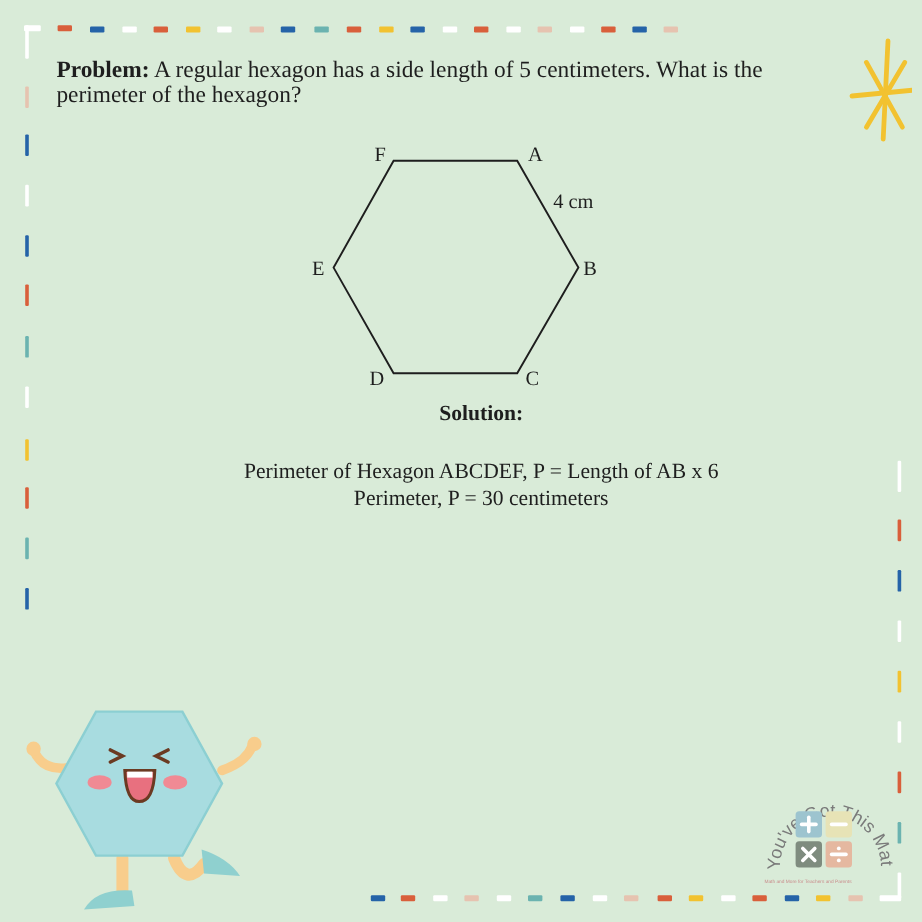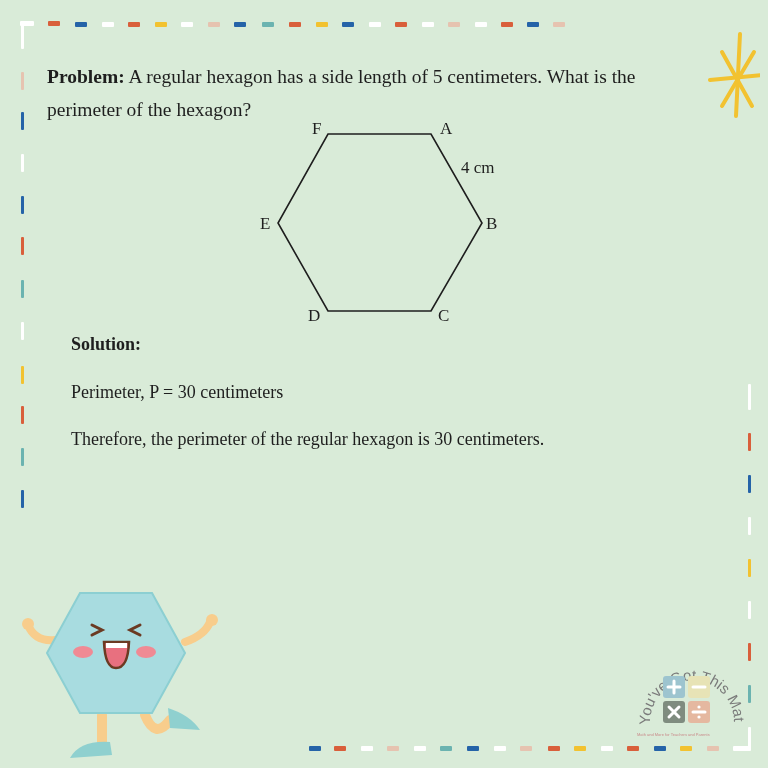--- a/index.html
+++ b/index.html
@@ -7,29 +7,29 @@
       width: 768px; height: 768px; overflow: hidden;
       background: #d9ebd8;
       font-family: "Liberation Serif", "DejaVu Serif", serif;
       color: #1e1e1e;
       position: relative;
     }
     .dash { position: absolute; border-radius: 1px; }
     .dash.h { width: 12px; height: 5px; }
     .dash.v { width: 3px; height: 18px; }
     .problem {
-      position: absolute; left: 47px; top: 60px; width: 650px;
-      font-size: 19.5px; line-height: 33px;
+      position: absolute; left: 47px; top: 48px; width: 650px;
+      font-size: 19.5px; line-height: 21px;
     }
     .problem b { font-weight: bold; }
     .solution {
       position: absolute; left: 71px; top: 333px; width: 660px;
       font-size: 18px; line-height: 23.5px;
     }
-    .solution .line { display: block; white-space: nowrap; }
+    .solution .line { display: block; white-space: nowrap; text-align: center; }
     .solution .gap { display: block; height: 24px; }
     .solution b { font-weight: bold; }
     .diagram { position: absolute; left: 250px; top: 110px; width: 270px; height: 220px; }
     .vlabel { position: absolute; font-size: 17px; }
     .sparkle { position: absolute; left: 700px; top: 30px; width: 60px; height: 90px; }
     .mascot { position: absolute; left: 10px; top: 580px; width: 230px; height: 180px; }
     .logo { position: absolute; left: 630px; top: 640px; width: 120px; height: 110px; }
     .logo-tag { position: absolute; left: 637px; top: 732px; font-family: "Liberation Sans", sans-serif; font-size: 4px; color: #c98a8a; white-space: nowrap; }
   </style>
 </head>
@@ -128,23 +128,23 @@
   <span class="vlabel" style="left:211px;top:48px">4 cm</span>
   <span class="vlabel" style="left:236px;top:104px">B</span>
   <span class="vlabel" style="left:10px;top:104px">E</span>
   <span class="vlabel" style="left:58px;top:196px">D</span>
   <span class="vlabel" style="left:188px;top:196px">C</span>
 </div>
 
 <div class="solution">
   <b class="line">Solution:</b>
   <span class="gap"></span>
+  <span class="line">Perimeter of Hexagon ABCDEF, P = Length of AB x 6</span>
   <span class="line">Perimeter, P = 30 centimeters</span>
   <span class="gap"></span>
-  <span class="line">Therefore, the perimeter of the regular hexagon is 30 centimeters.</span>
 </div>
 
 <svg class="mascot" viewBox="0 0 230 180">
 
   <path d="M45,60 Q25,62 18,45" stroke="#f8cd8c" stroke-width="8" fill="none" stroke-linecap="round"></path>
   <circle cx="18" cy="44" r="6" fill="#f8cd8c"></circle>
   <path d="M175,62 Q195,55 200,42" stroke="#f8cd8c" stroke-width="8" fill="none" stroke-linecap="round"></path>
   <circle cx="202" cy="40" r="6" fill="#f8cd8c"></circle>
 
   <path d="M92,135 L92,168" stroke="#f8cd8c" stroke-width="10" fill="none" stroke-linecap="round"></path>

